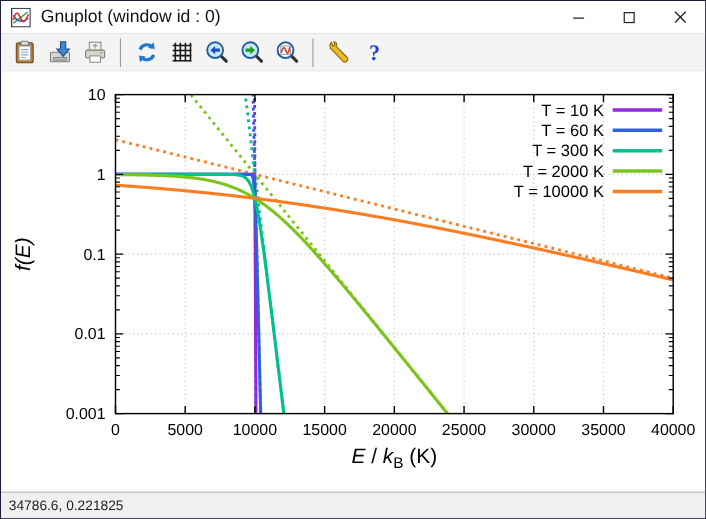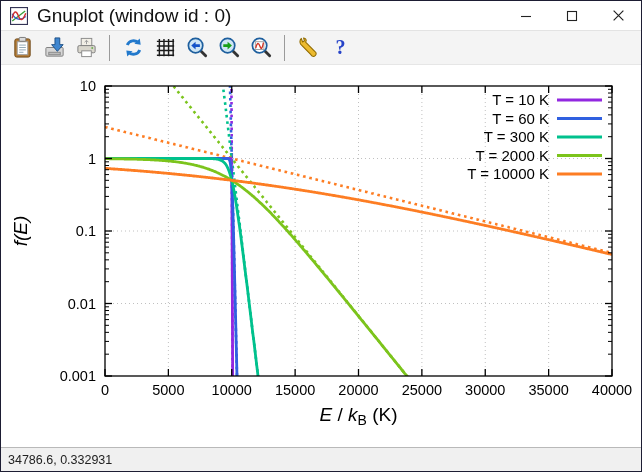--- a/index.html
+++ b/index.html
@@ -6,21 +6,21 @@
   .window{
     position:relative;width:640px;height:470px;margin:0 auto;
     background:#ffffff;border:1px solid #1d1d33;box-sizing:content-box;
   }
   
   .titlebar{
     height:29px;background:#ffffff;display:flex;align-items:center;
     border-bottom:1px solid #e3e3e3;
   }
   .win-icon{width:20px;height:20px;margin-left:8px;margin-right:8px;display:flex;align-items:center;justify-content:center;}
-  .title{font-size:19px;color:#111;flex:1 1 auto;white-space:nowrap;}
+  .title{font-size:16px;color:#111;flex:1 1 auto;white-space:nowrap;}
   .win-controls{display:flex;height:100%;}
   .win-btn{
     width:46px;height:100%;border:none;background:transparent;padding:0;
     display:flex;align-items:center;justify-content:center;cursor:pointer;
   }
   
   .toolbar{
     height:33px;background:#f4f4f4;display:flex;align-items:center;
     border-bottom:1px solid #e6e6e6;padding-left:5px;
   }
@@ -300,16 +300,16 @@
           <line x1="556" y1="72" x2="601" y2="72" stroke="#00c18d" stroke-width="3.2"></line>
           <text x="548" y="95.5" text-anchor="end" font-size="15">T = 2000 K</text>
           <line x1="556" y1="90.5" x2="601" y2="90.5" stroke="#7cc41c" stroke-width="3.2"></line>
           <text x="548" y="114" text-anchor="end" font-size="15">T = 10000 K</text>
           <line x1="556" y1="109" x2="601" y2="109" stroke="#fd7d23" stroke-width="3.2"></line>
         </g>
       </svg>
   </div>
 
   <div class="statusbar">
-    <span>34786.6,  0.332931</span>
+    <span>34786.6,  0.221825</span>
   </div>
 
 </div>
 
 </body></html>

